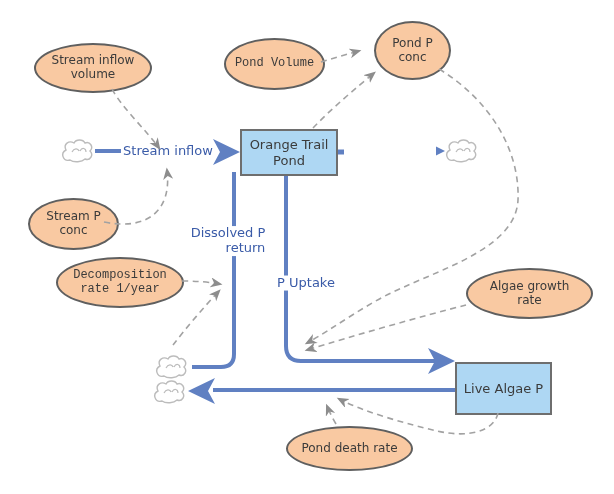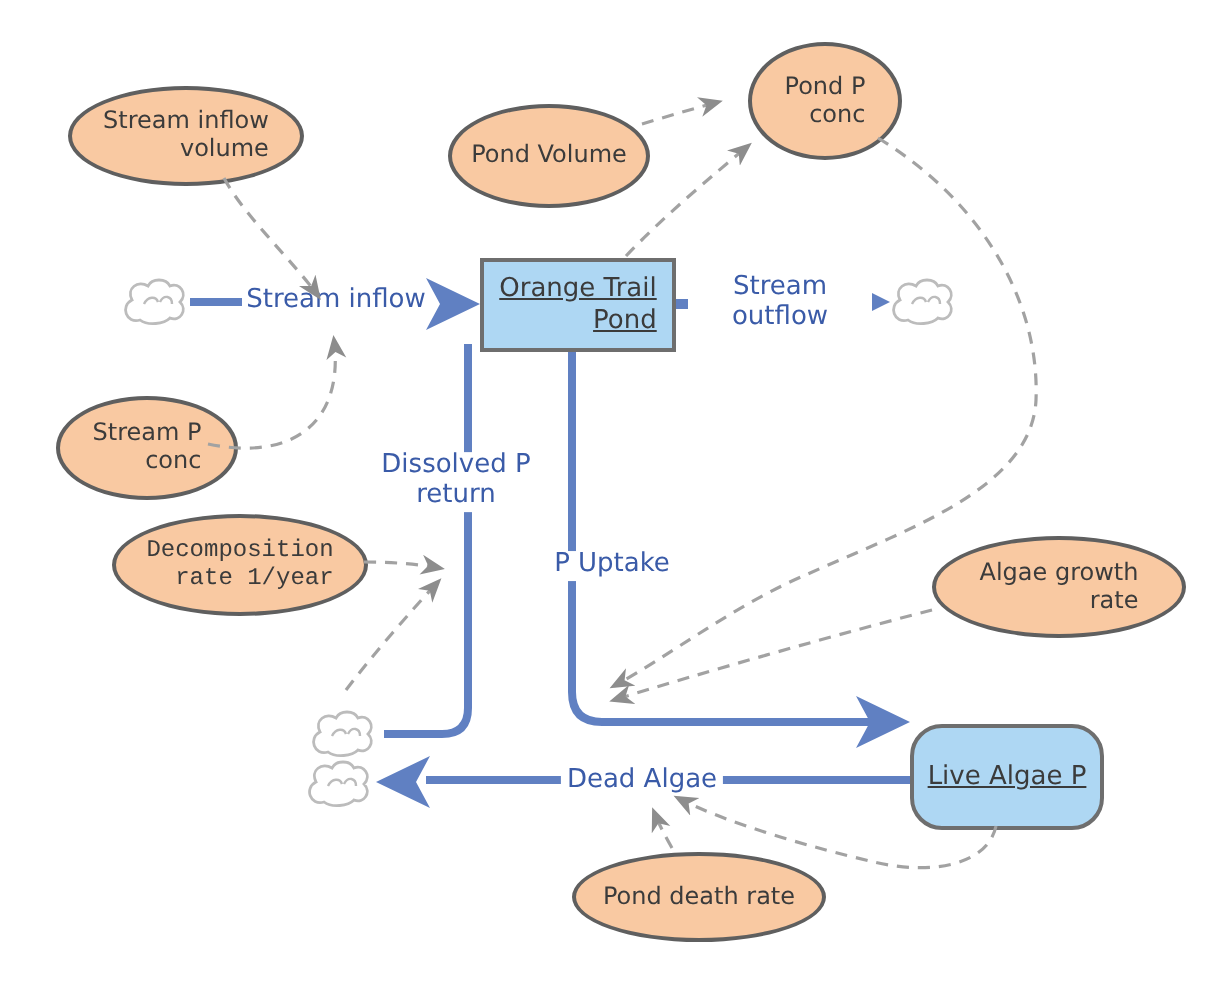--- a/index.html
+++ b/index.html
@@ -21,36 +21,36 @@
   .cloud{fill:var(--cloud-fill);stroke:var(--cloud-stroke);stroke-width:1.4;}
   .cloud-squiggle{fill:none;stroke:var(--cloud-stroke);stroke-width:1.2;}
   .node-layer{position:absolute;left:0;top:0;width:614px;height:494px;z-index:2;}
   .converter{position:absolute;background:var(--converter-fill);
              border:2px solid var(--converter-border);border-radius:50%;
              display:flex;align-items:center;justify-content:center;
              font-size:12px;color:var(--node-text);line-height:1.15;}
   .stock{position:absolute;background:var(--stock-fill);
          border:2px solid var(--stock-border);
          display:flex;align-items:center;justify-content:center;
-         font-size:13px;color:var(--node-text);line-height:1.2;text-decoration:underline;}
-  .node-text{white-space:pre-line;text-align:right;}
+         font-size:13px;color:var(--node-text);line-height:1.2;}
+  .node-text{white-space:pre-line;text-align:center;}
   .flow-label{position:absolute;transform:translate(-50%,-50%);font-size:13px;
               color:var(--flow-label);white-space:pre-line;text-align:center;
               line-height:1.15;}
-  .flow-label.opaque{background:var(--background);padding:0 3px;}
+  .flow-label.opaque{background:var(--background);padding:0 3px;text-align:right;}
   
   #cv-stream-inflow-volume{left:34px;top:43px;width:114px;height:46px;}
-  #cv-pond-volume{left:224px;top:52px;width:97px;height:48px;}
+  #cv-pond-volume{left:224px;top:38px;width:97px;height:48px;font-family:Liberation Mono, monospace;}
   #cv-pond-p-conc{left:374px;top:21px;width:73px;height:55px;}
   #cv-stream-p-conc{left:28px;top:198px;width:87px;height:48px;}
   #cv-decomposition-rate{left:56px;top:257px;width:124px;height:47px;font-family:Liberation Mono, monospace;}
   #cv-algae-growth-rate{left:466px;top:268px;width:123px;height:47px;}
   #cv-algae-death-rate{left:286px;top:426px;width:123px;height:41px;}
   #st-orange-trail-pond{left:240px;top:129px;width:94px;height:43px;}
-  #st-live-algae-p{left:455px;top:362px;width:93px;height:49px;border-radius:16px;}
+  #st-live-algae-p{left:455px;top:362px;width:93px;height:49px;}
   #fl-stream-inflow{left:168px;top:151px;}
   #fl-stream-outflow{left:390px;top:152px;}
   #fl-dissolved-p-return{left:228px;top:241px;}
   #fl-p-uptake{left:306px;top:283px;}
   #fl-dead-algae{left:321px;top:391px;}
 </style>
 </head>
 <body>
 
 <div id="canvas">
@@ -115,26 +115,23 @@
 
     <div class="stock" id="st-orange-trail-pond">
       <span class="node-text">Orange Trail
 Pond</span>
     </div>
     <div class="stock" id="st-live-algae-p">
       <span class="node-text">Live Algae P</span>
     </div>
 
     <div class="flow-label" id="fl-stream-inflow">Stream inflow</div>
-    <div class="flow-label" id="fl-stream-outflow">Stream
-outflow</div>
     <div class="flow-label opaque" id="fl-dissolved-p-return">Dissolved P
 return</div>
     <div class="flow-label opaque" id="fl-p-uptake">P Uptake</div>
-    <div class="flow-label opaque" id="fl-dead-algae">Dead Algae</div>
   </div>
 
   <svg id="conn-svg" width="614" height="494" viewBox="0 0 614 494">
     <defs>
       <marker id="garrow" markerWidth="13" markerHeight="11" refX="9.5" refY="5" orient="auto" markerUnits="userSpaceOnUse">
         <path d="M 0 0 L 12 5 L 0 10 L 3.5 5 Z" style="fill:var(--connector-arrow)"></path>
       </marker>
     </defs>
     <path class="conn" d="M 112 89 C 122 108 148 132 159 148"></path>
     <path class="conn" d="M 104 222 C 148 231 172 210 167 170"></path>

